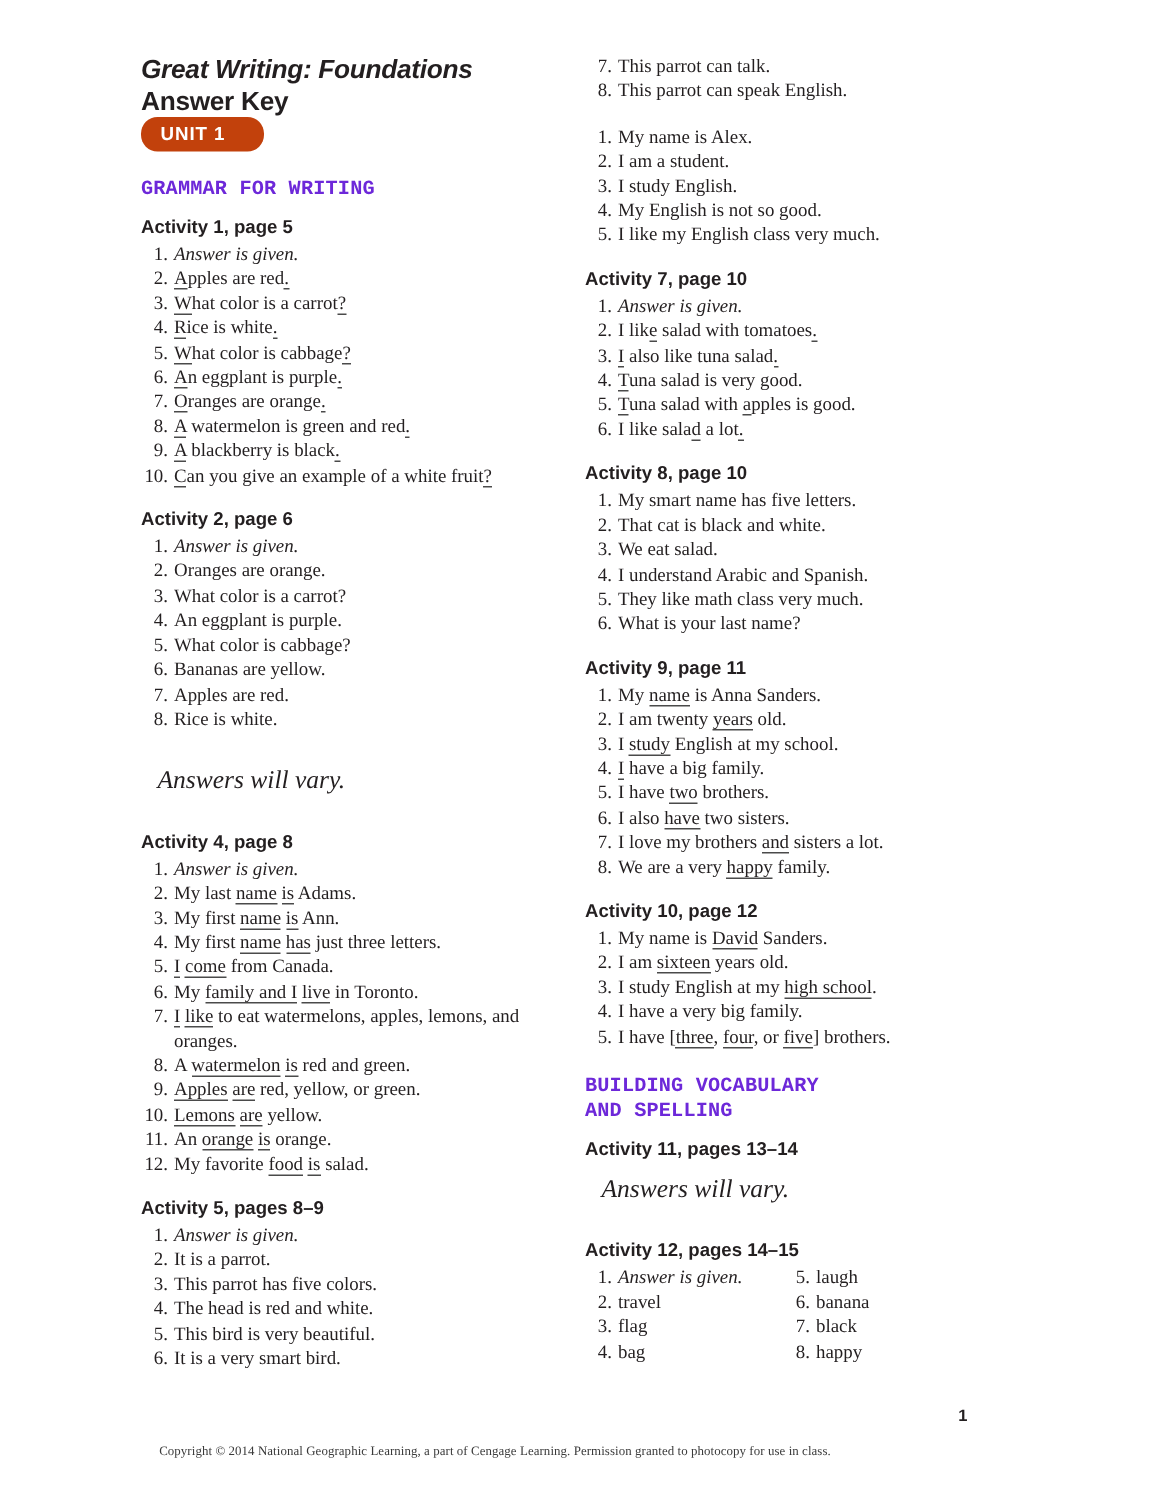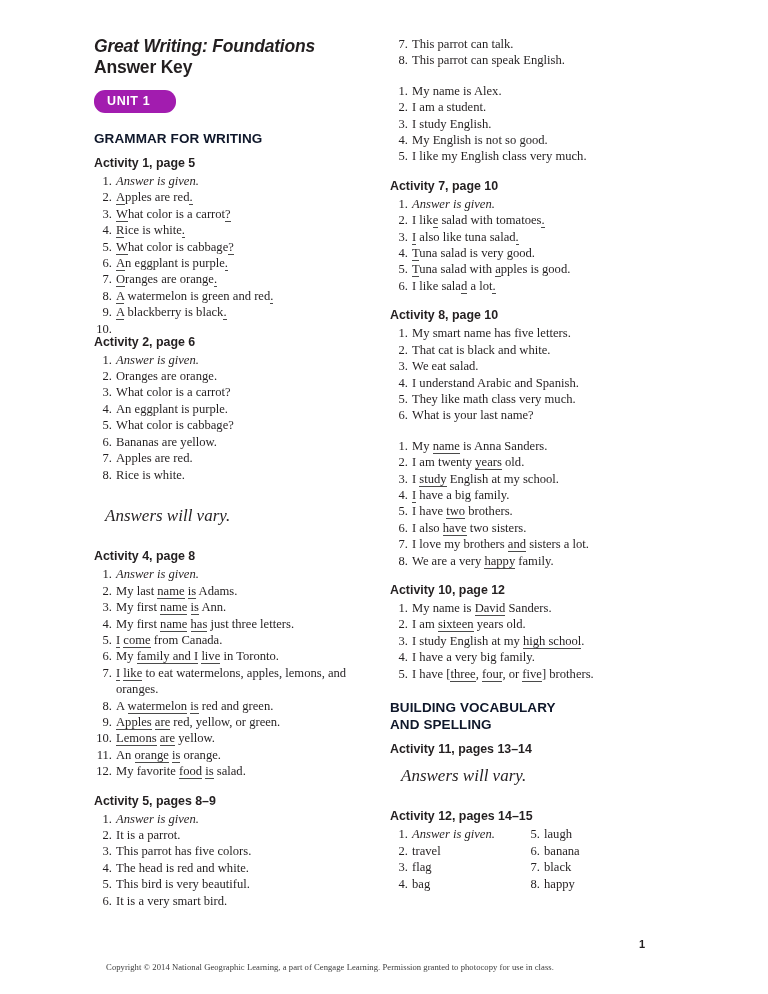--- a/index.html
+++ b/index.html
@@ -47,43 +47,43 @@
     margin: 0;
     color: #231f20;
   }
   .doc-subtitle {
     font-family: "Liberation Sans", "DejaVu Sans", sans-serif;
     font-weight: bold;
     font-style: normal;
     font-size: 17.5px;
     line-height: 21px;
     letter-spacing: -0.2px;
-    margin: 0 0 12px 0;
+    margin: 0 0 0 0;
     color: #231f20;
   }
   .unit-badge {
     display: inline-block;
-    background: #a21caf;
+    background: #c2410c;
     color: #ffffff;
     font-family: "Liberation Sans", "DejaVu Sans", sans-serif;
     font-weight: bold;
     font-size: 12.5px;
     letter-spacing: 0.6px;
     padding: 4px 26px 5px 13px;
     border-radius: 11px;
     margin-bottom: 17px;
   }
   .section-head {
-    font-family: Liberation Sans, sans-serif;
+    font-family: Liberation Mono, monospace;
     font-weight: bold;
     font-size: 13.5px;
     letter-spacing: 0.1px;
     line-height: 17px;
     margin: 0 0 9px 0;
-    color: #0f172a;
+    color: #6d28d9;
   }
   .section-head.two-line { }
   .activity-head {
     font-family: "Liberation Sans", "DejaVu Sans", sans-serif;
     font-weight: bold;
     font-size: 12.4px;
     line-height: 15px;
     margin: 0 0 2px 0;
     color: #231f20;
   }
@@ -183,21 +183,21 @@
       <ol class="answers">
           <li><span class="num">1.</span><span><span class="given">Answer is given.</span></span></li>
           <li><span class="num">2.</span><span><u>A</u>pples are red<u>.</u></span></li>
           <li><span class="num">3.</span><span><u>W</u>hat color is a carrot<u>?</u></span></li>
           <li><span class="num">4.</span><span><u>R</u>ice is white<u>.</u></span></li>
           <li><span class="num">5.</span><span><u>W</u>hat color is cabbage<u>?</u></span></li>
           <li><span class="num">6.</span><span><u>A</u>n eggplant is purple<u>.</u></span></li>
           <li><span class="num">7.</span><span><u>O</u>ranges are orange<u>.</u></span></li>
           <li><span class="num">8.</span><span><u>A</u> watermelon is green and red<u>.</u></span></li>
           <li><span class="num">9.</span><span><u>A</u> blackberry is black<u>.</u></span></li>
-          <li><span class="num">10.</span></li>
+          <li><span class="num">10.</span><span><u>C</u>an you give an example of a white fruit<u>?</u></span></li>
         </ol>
 
       <div class="spacer-md"></div>
       <div class="activity-head">Activity 2, page 6</div>
       <ol class="answers">
           <li><span class="num">1.</span><span><span class="given">Answer is given.</span></span></li>
           <li><span class="num">2.</span><span>Oranges are orange.</span></li>
           <li><span class="num">3.</span><span>What color is a carrot?</span></li>
           <li><span class="num">4.</span><span>An eggplant is purple.</span></li>
           <li><span class="num">5.</span><span>What color is cabbage?</span></li>
@@ -271,20 +271,21 @@
       <ol class="answers">
           <li><span class="num">1.</span><span>My smart name has five letters.</span></li>
           <li><span class="num">2.</span><span>That cat is black and white.</span></li>
           <li><span class="num">3.</span><span>We eat salad.</span></li>
           <li><span class="num">4.</span><span>I understand Arabic and Spanish.</span></li>
           <li><span class="num">5.</span><span>They like math class very much.</span></li>
           <li><span class="num">6.</span><span>What is your last name?</span></li>
         </ol>
 
       <div class="spacer-md"></div>
+      <div class="activity-head">Activity 9, page 11</div>
       <ol class="answers">
           <li><span class="num">1.</span><span>My <u>name</u> is Anna Sanders.</span></li>
           <li><span class="num">2.</span><span>I am twenty <u>years</u> old.</span></li>
           <li><span class="num">3.</span><span>I <u>study</u> English at my school.</span></li>
           <li><span class="num">4.</span><span><u>I</u> have a big family.</span></li>
           <li><span class="num">5.</span><span>I have <u>two</u> brothers.</span></li>
           <li><span class="num">6.</span><span>I also <u>have</u> two sisters.</span></li>
           <li><span class="num">7.</span><span>I love my brothers <u>and</u> sisters a lot.</span></li>
           <li><span class="num">8.</span><span>We are a very <u>happy</u> family.</span></li>
         </ol>

